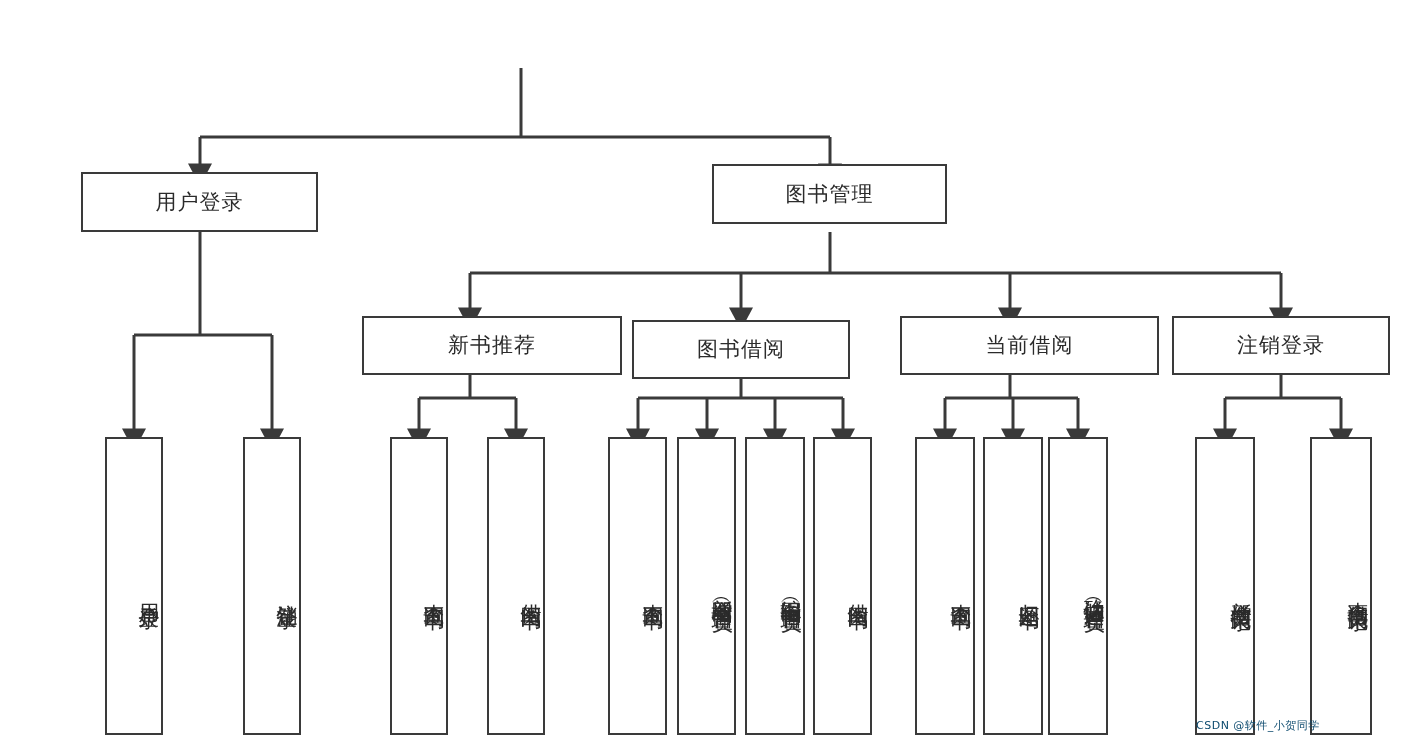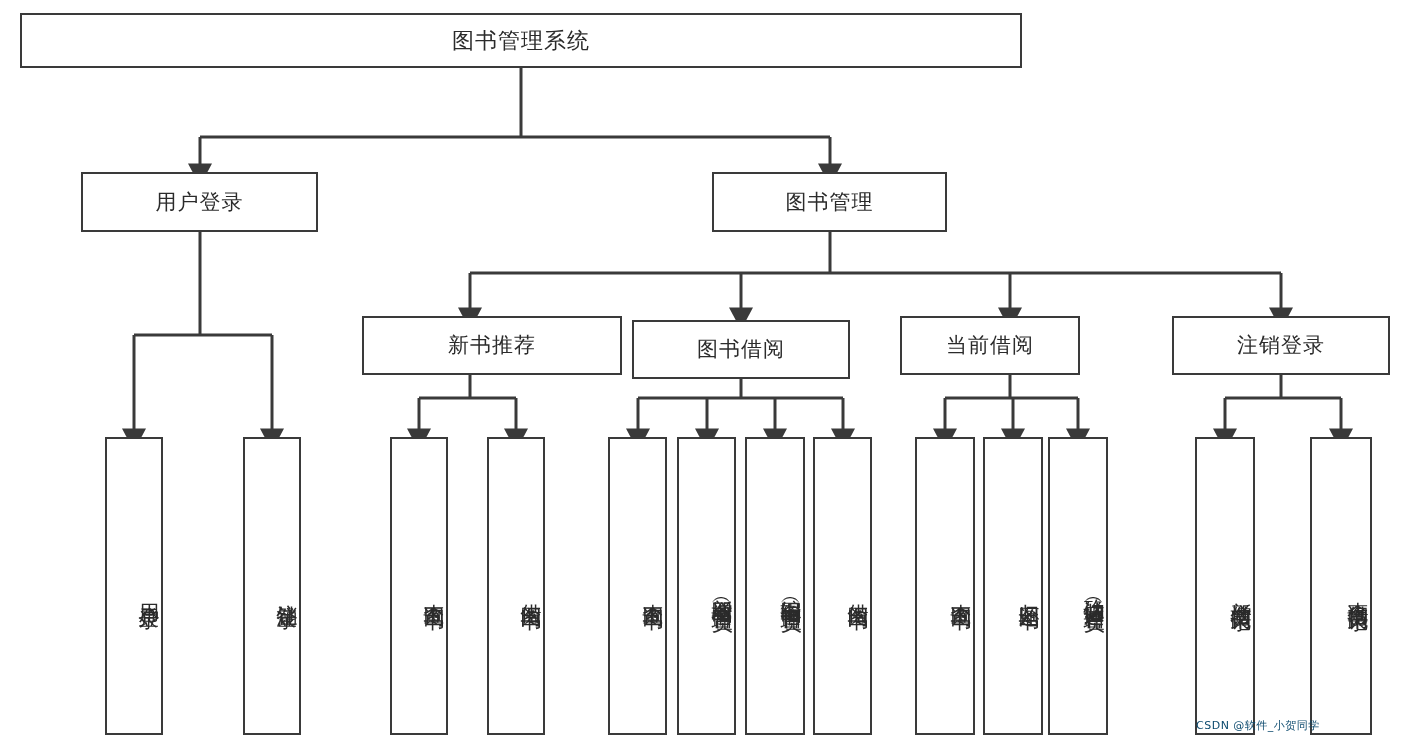--- a/index.html
+++ b/index.html
@@ -102,38 +102,35 @@
         <path d="M1010,375 L1010,398 M945,398 L1078,398" stroke="#3a3a3a" stroke-width="3" fill="none"></path>
         <path d="M945,398 L945,435" stroke="#3a3a3a" stroke-width="3" fill="none" marker-end="url(#arrow)"></path>
         <path d="M1013,398 L1013,435" stroke="#3a3a3a" stroke-width="3" fill="none" marker-end="url(#arrow)"></path>
         <path d="M1078,398 L1078,435" stroke="#3a3a3a" stroke-width="3" fill="none" marker-end="url(#arrow)"></path>
         <path d="M1281,375 L1281,398 M1225,398 L1341,398" stroke="#3a3a3a" stroke-width="3" fill="none"></path>
         <path d="M1225,398 L1225,435" stroke="#3a3a3a" stroke-width="3" fill="none" marker-end="url(#arrow)"></path>
         <path d="M1341,398 L1341,435" stroke="#3a3a3a" stroke-width="3" fill="none" marker-end="url(#arrow)"></path>
       </g>
   </svg>
 
-  <div class="node h root" id="n-root" style="left: 20px; top: 13px; width: 1002px; height: 55px;">
-    <span>图书管理系统</span>
-  </div>
 
   <div class="node h" id="n-user-login" style="left: 81px; top: 172px; width: 237px; height: 60px;">
     <span>用户登录</span>
   </div>
-  <div class="node h" id="n-book-manage" style="left: 712px; top: 172px; width: 235px; height: 60px; text-align: center;">
+  <div class="node h" id="n-book-manage" style="left: 712px; top: 164px; width: 235px; height: 60px; text-align: center;">
     <span>图书管理</span>
   </div>
 
   <div class="node h" id="n-new-book-rec" style="left: 362px; top: 316px; width: 260px; height: 59px;">
     <span>新书推荐</span>
   </div>
   <div class="node h" id="n-book-borrow" style="left: 632px; top: 320px; width: 218px; height: 59px;">
     <span>图书借阅</span>
   </div>
-  <div class="node h" id="n-current-borrow" style="left: 900px; top: 316px; width: 180px; height: 59px;">
+  <div class="node h" id="n-current-borrow" style="left: 900px; top: 316px; width: 259px; height: 59px;">
     <span>当前借阅</span>
   </div>
   <div class="node h" id="n-borrow-record" style="left: 1172px; top: 316px; width: 218px; height: 59px;">
     <span>注销登录</span>
   </div>
 
   <div class="node v" id="n-leaf-user-login" style="left: 105px; top: 437px; width: 58px; height: 298px;">
     <span class="vlabel">用户登录</span>
   </div>
   <div class="node v" id="n-leaf-logout" style="left: 243px; top: 437px; width: 58px; height: 298px;">

